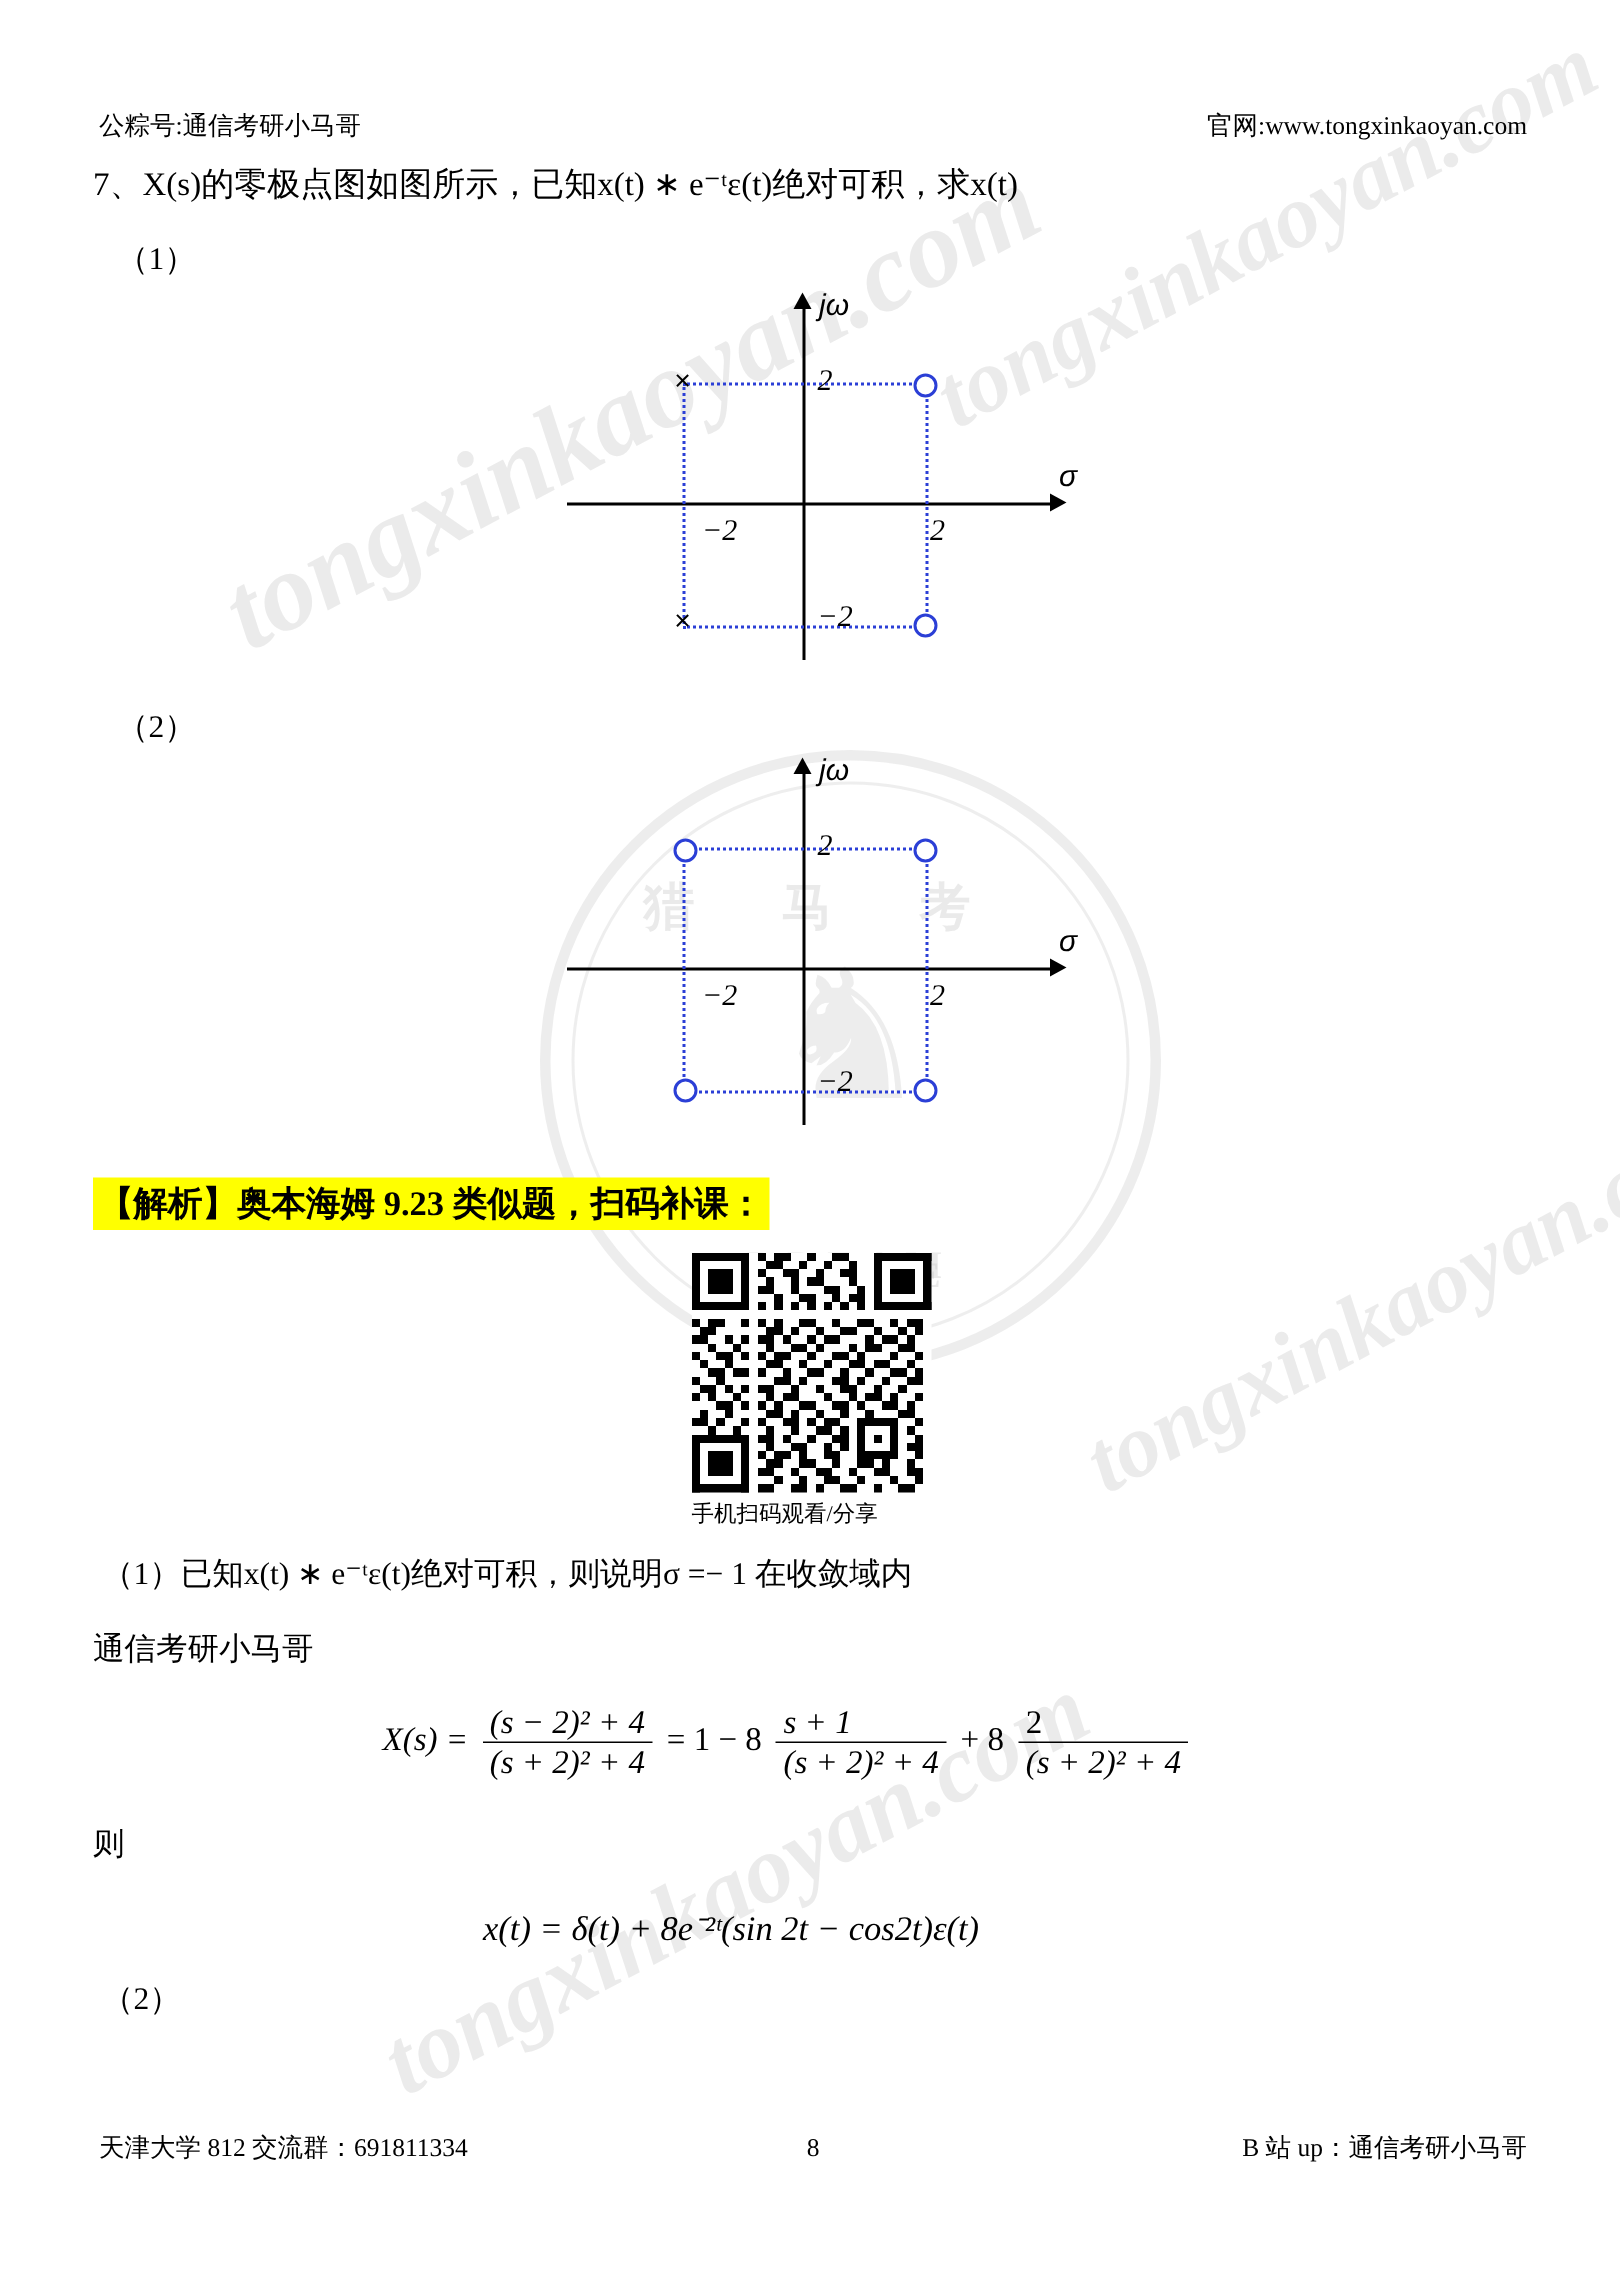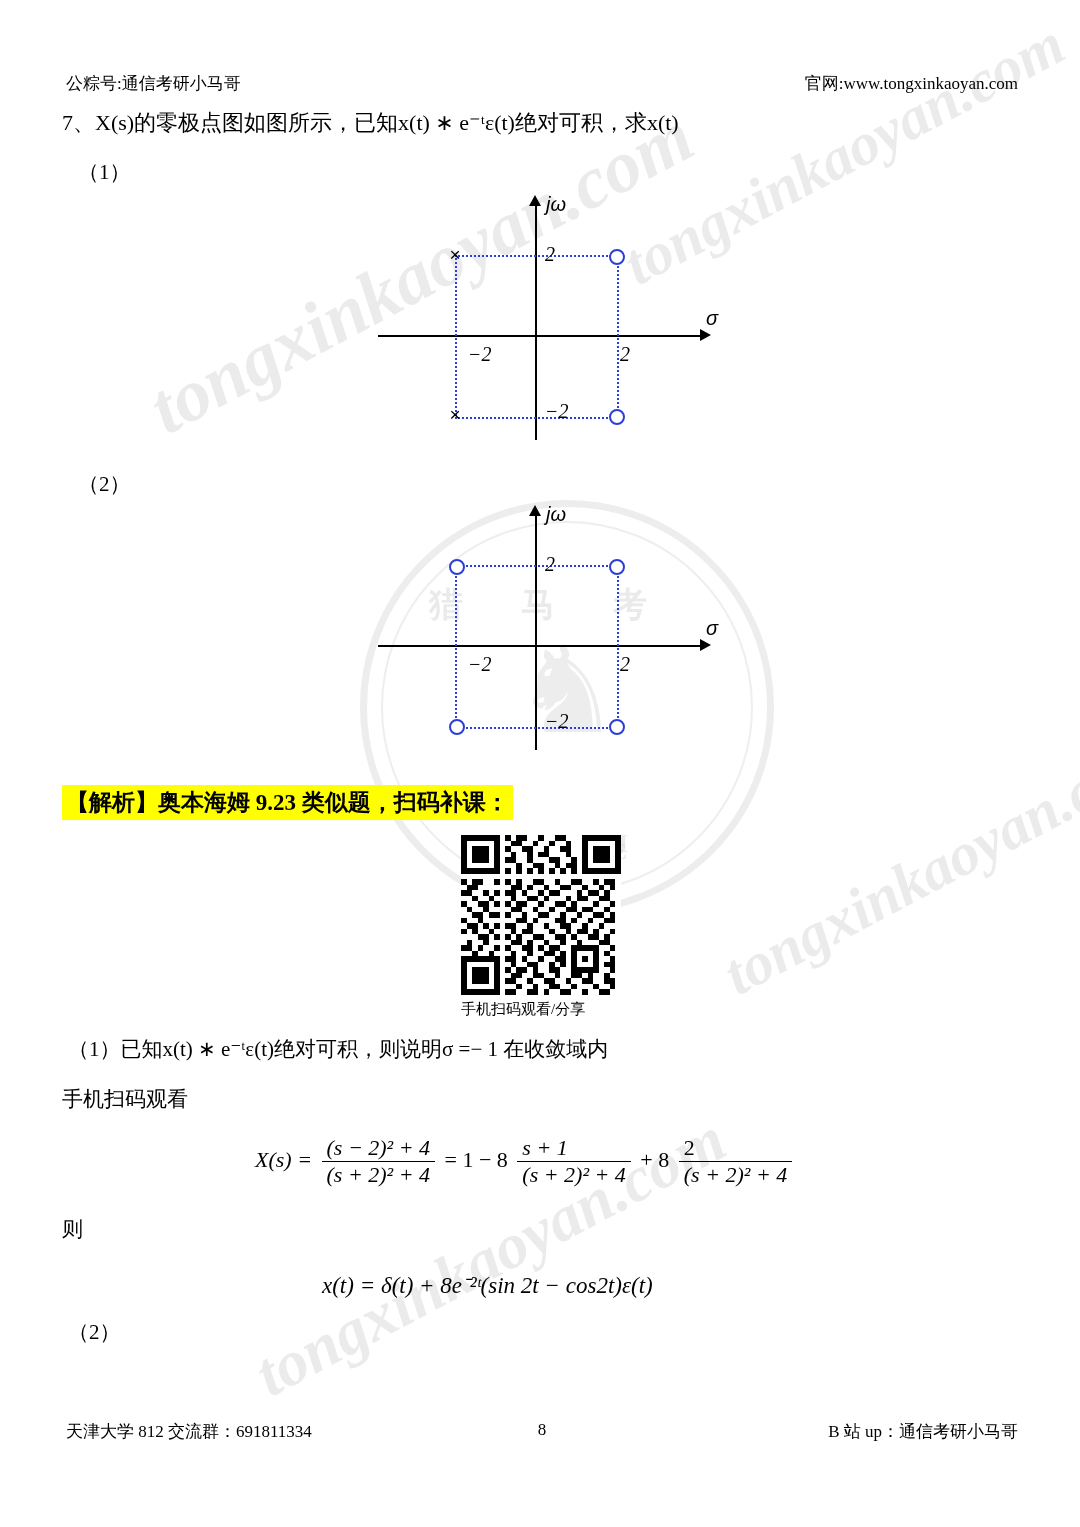--- a/index.html
+++ b/index.html
@@ -236,21 +236,21 @@
   .frac .num { display: block; padding: 0 5px; border-bottom: 1.6px solid #000; }
   .frac .den { display: block; padding: 0 5px; }
   .it { font-style: italic; }
 
   
   .footer {
     position: absolute;
     left: 66px; right: 62px; top: 1420px;
     display: flex;
     justify-content: space-between;
-    align-items: flex-start;
+    align-items: center;
     font-size: 17px;
     z-index: 2;
   }
   .footer .pg { position: absolute; left: 50%; transform: translateX(-50%); }
 </style>
 </head>
 <body>
 
 <div class="page">
 
@@ -550,21 +550,21 @@
           <rect x="15" y="28" width="1" height="1"></rect>
             <rect x="18" y="28" width="2" height="1"></rect>
           <rect x="22" y="28" width="1" height="1"></rect>
             <rect x="25" y="28" width="2" height="1"></rect>
         </g>
       </svg>
     </div>
     <div class="qr-caption">手机扫码观看/分享</div>
 
     <div class="sol1">（1）已知x(t) ∗ e⁻ᵗε(t)绝对可积，则说明σ =− 1 在收敛域内</div>
-    <div class="sol2">手机扫码观看</div>
+    <div class="sol2">通信考研小马哥</div>
 
     <div class="eq1">
       <span class="it">X(s) =</span>
       <span class="frac">
         <span class="num it">(s − 2)² + 4</span>
         <span class="den it">(s + 2)² + 4</span>
       </span>
       <span>= 1 − 8</span>
       <span class="frac">
         <span class="num it">s + 1</span>

